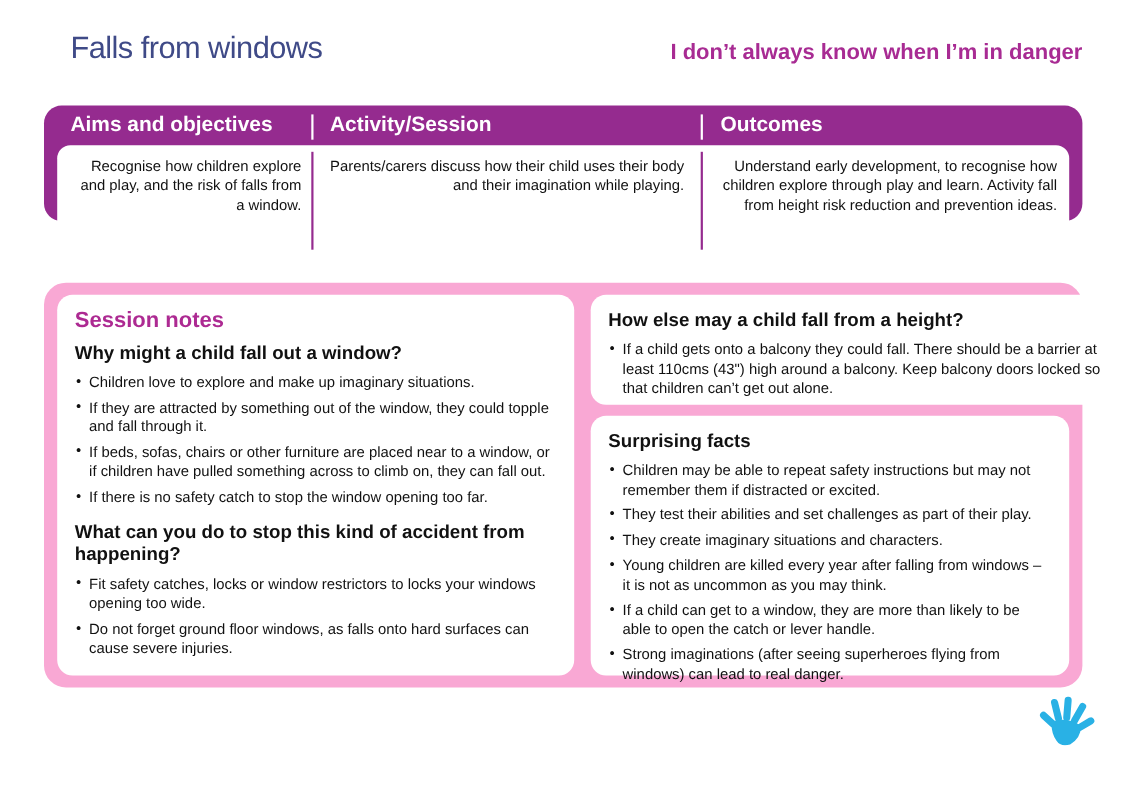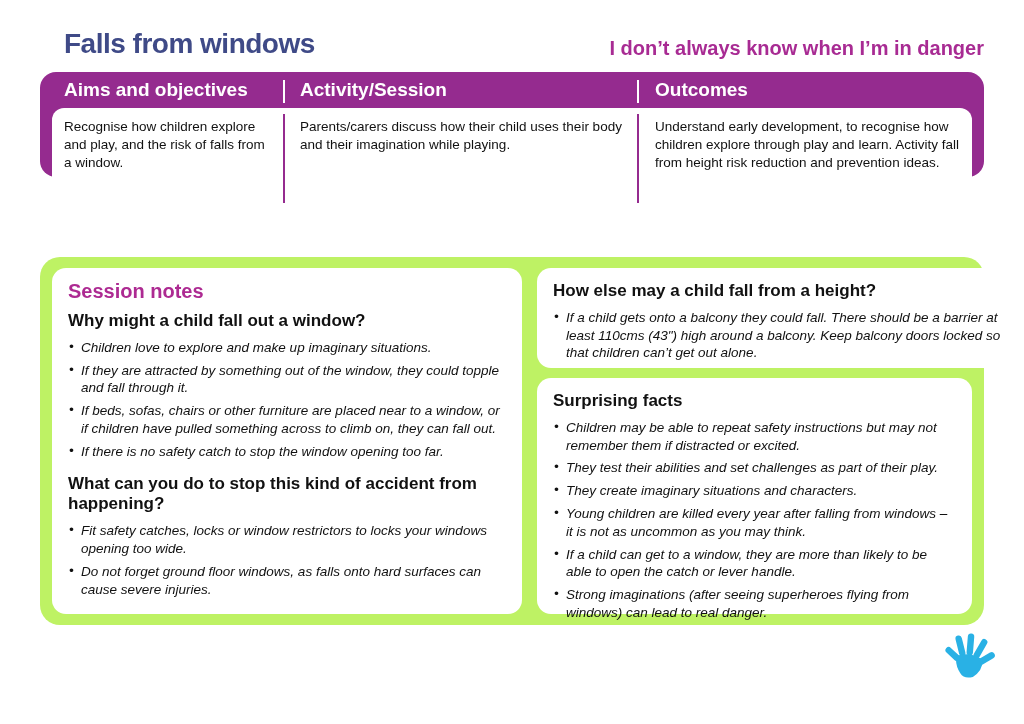--- a/index.html
+++ b/index.html
@@ -1,53 +1,53 @@
 <!DOCTYPE html>
 <html><head>
 <meta charset="utf-8">
 <style>
   * { margin:0; padding:0; box-sizing:border-box; }
   html,body { width:1024px; height:724px; background:#ffffff; overflow:hidden; }
   body { position:relative; font-family:"Liberation Sans", sans-serif; color:#111; }
 
-  .page-title { position:absolute; left:64px; top:28px; font-size:28px; font-weight:700;
+  .page-title { position:absolute; left:64px; top:28px; font-size:28px; font-weight:400;
                 color:#3f4a87; letter-spacing:-0.5px; }
   .tagline { position:absolute; right:40px; top:37px; font-size:20px; font-weight:700;
              color:#a82b93; }
 
   
-  .top-section { position:absolute; left:40px; top:72px; width:944px; height:105px;
+  .top-section { position:absolute; left:40px; top:96px; width:944px; height:105px;
                  background:#952b8f; border-radius:16px; }
   .hdr { position:absolute; top:7px; color:#fff; font-weight:700; font-size:19px; white-space:nowrap; }
   .hdr1 { left:24px; } .hdr2 { left:260px; } .hdr3 { left:615px; }
   .hdr-div { position:absolute; top:8px; width:2px; height:23px; background:#fff; }
   .hdr-div1 { left:243px; } .hdr-div2 { left:597px; }
   .top-white { position:absolute; left:12px; top:36px; width:920px; height:101px;
                background:#fff; border-radius:12px; }
   .col-div { position:absolute; top:6px; bottom:6px; width:2px; background:#952b8f; }
   .col-div1 { left:231px; } .col-div2 { left:585px; }
-  .col { position:absolute; top:10px; font-size:13.5px; line-height:1.35; }
+  .col { position:absolute; top:10px; font-size:13.5px; line-height:1.35;text-align:right; }
   .col1 { left:12px; width:210px; }
   .col2 { left:248px; width:322px; }
   .col3 { left:603px; width:306px; }
 
   
   .main-section { position:absolute; left:40px; top:257px; width:944px; height:368px;
-                  background:#bef264; border-radius:20px; }
+                  background:#f9a8d4; border-radius:20px; }
   .white-box { position:absolute; background:#fff; border-radius:14px; }
   .notes-box { left:12px; top:11px; width:470px; height:346px; padding:12px 18px 10px 16px; }
   .rbox1 { left:497px; top:11px; width:486px; height:100px; padding:11px 16px 10px 16px; }
   .rbox2 { left:497px; top:121px; width:435px; height:236px; padding:11px 16px 0 16px; }
 
   .session-title { color:#ad2a92; font-size:20px; font-weight:600; margin:0 0 8px 0; }
   .box-heading { font-size:17px; font-weight:700; line-height:1.22; margin:6px 0 7px 0; }
   .rbox1 .box-heading, .rbox2 .box-heading { margin-top:2px; }
 
   ul.bullets { list-style:none; font-size:13.5px; line-height:1.32; }
-  ul.bullets li { position:relative; padding-left:13px; margin-bottom:5px;font-style:italic; }
+  ul.bullets li { position:relative; padding-left:13px; margin-bottom:5px; }
   ul.bullets li::before { content:"\2022"; position:absolute; left:1px; top:-1px; }
 
   
   .logo { position:absolute; right:24px; top:632px; width:170px; height:64px; }
   .logo-hand { position:absolute; right:2px; top:0; width:58px; height:46px; }
   .logo-text { position:absolute; right:0; top:26px; width:170px; text-align:right;
                font-weight:700; font-size:14.5px; line-height:1.06; letter-spacing:-0.2px; }
   .logo-line1 { padding-right:50px; }
   .c-blue { color:#29b1e5; } .c-navy { color:#2b3a8f; }
 </style>

